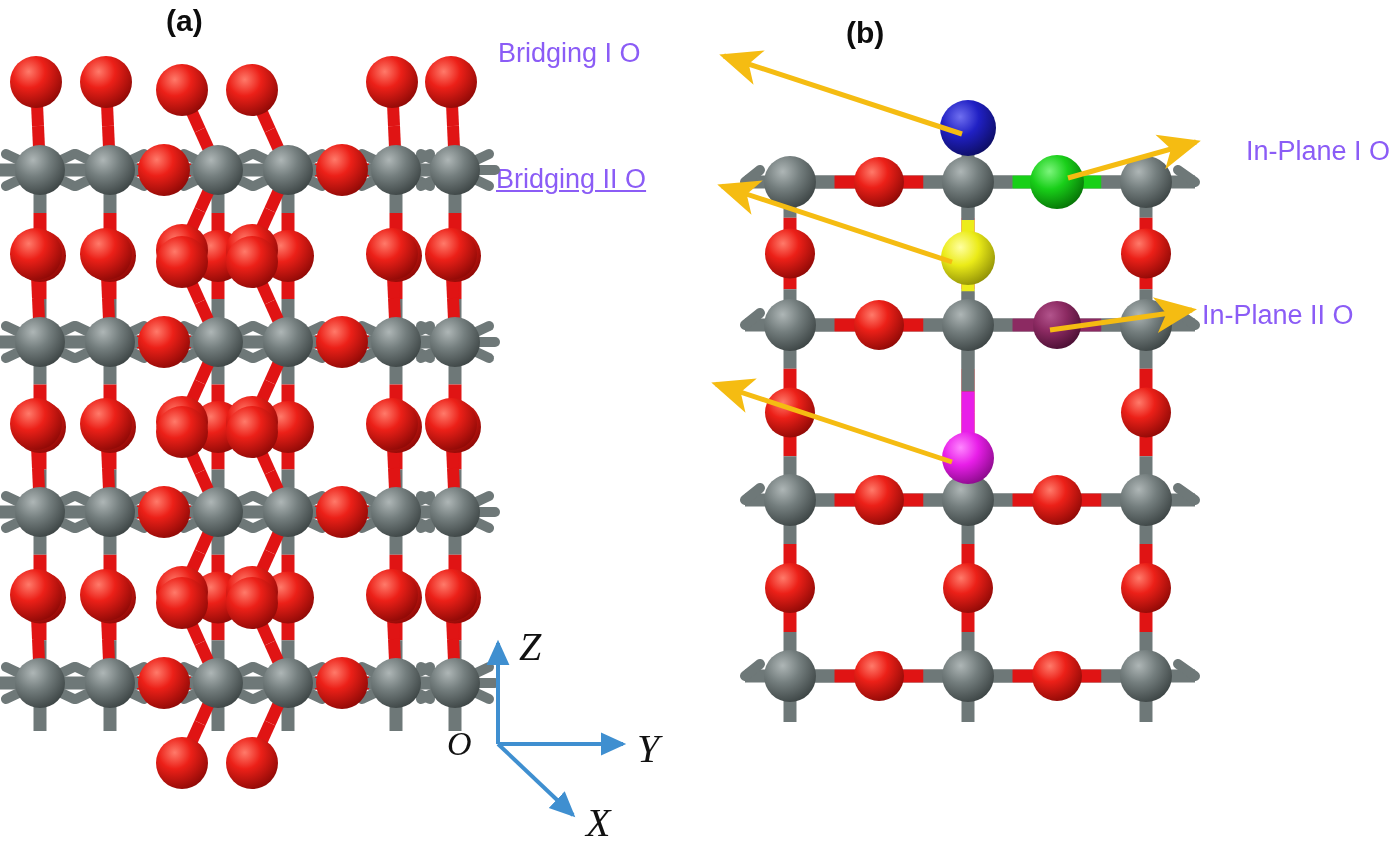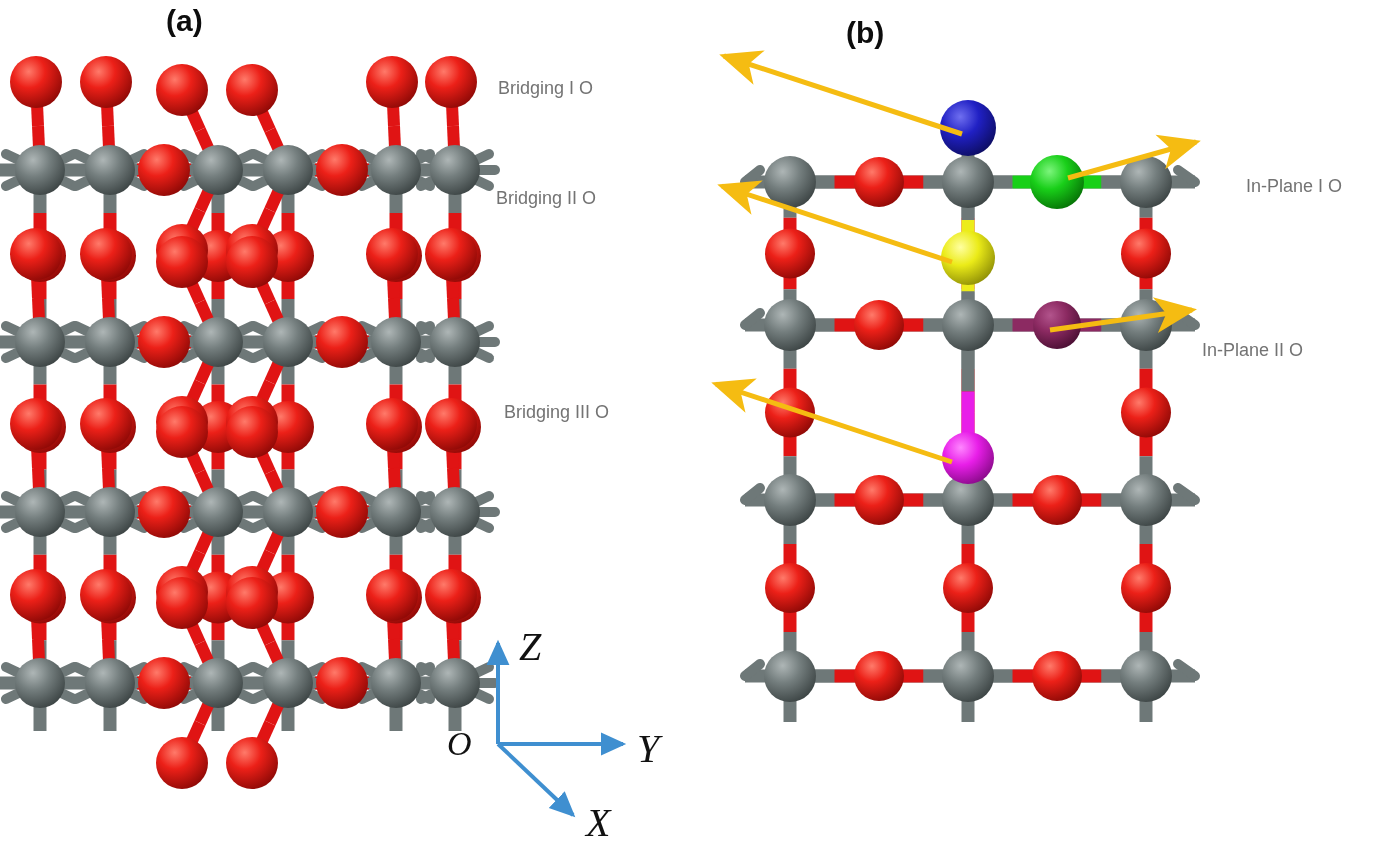--- a/index.html
+++ b/index.html
@@ -22,27 +22,26 @@
     font-size: 30px;
     color: #0d0d0d;
     letter-spacing: 0px;
   }
   #panel-a-label { left: 166px; top: 4px; }
   #panel-b-label { left: 846px; top: 16px; }
 
   .callout-label {
     position: absolute;
     font-family: "Liberation Sans", sans-serif;
-    font-size: 18px;
-    color: #737373;
+    font-size: 27px;
+    color: #8b5cf6;
     white-space: nowrap;
-    margin-top: 40px;
   }
   #label-bridging-1 { left: 498px; top: 38px; }
-  #label-bridging-2 { left: 496px; top: 148px; }
+  #label-bridging-2 { left: 496px; top: 164px; text-decoration: underline; }
   #label-bridging-3 { left: 504px; top: 362px; }
   #label-inplane-1  { left: 1246px; top: 136px; text-align: center; }
   #label-inplane-2  { left: 1202px; top: 300px; text-align: right; }
 
   svg.layer {
     position: absolute;
     left: 0;
     top: 0;
     width: 1400px;
     height: 848px;
@@ -721,21 +720,20 @@
         <line x1="962" y1="134" x2="724" y2="56" stroke="#f5bc12" stroke-width="5" marker-end="url(#ah)"></line>
         <line x1="952" y1="262" x2="722" y2="186" stroke="#f5bc12" stroke-width="5" marker-end="url(#ah)"></line>
         <line x1="952" y1="462" x2="716" y2="384" stroke="#f5bc12" stroke-width="5" marker-end="url(#ah)"></line>
         <line x1="1068" y1="178" x2="1196" y2="142" stroke="#f5bc12" stroke-width="5" marker-end="url(#ah)"></line>
         <line x1="1050" y1="330" x2="1192" y2="310" stroke="#f5bc12" stroke-width="5" marker-end="url(#ah)"></line>
       </g>
   </svg>
 
   <div class="callout-label" id="label-bridging-1">Bridging I O</div>
   <div class="callout-label" id="label-bridging-2">Bridging II O</div>
-  <div class="callout-label" id="label-bridging-3">Bridging III O</div>
   <div class="callout-label" id="label-inplane-1">In-Plane I O</div>
   <div class="callout-label" id="label-inplane-2">In-Plane II O</div>
 
   <svg class="layer" id="axis-layer" viewBox="0 0 1400 848">
     <defs>
       <marker id="axh" markerWidth="7" markerHeight="7" refX="5.6" refY="3.5" orient="auto" markerUnits="strokeWidth">
         <path d="M0,0.6 L6.4,3.5 L0,6.4 Z" fill="#3f8fd0"></path>
       </marker>
     </defs>
     <line x1="498" y1="744" x2="498" y2="643" stroke="#3f8fd0" stroke-width="4" marker-end="url(#axh)"></line>

